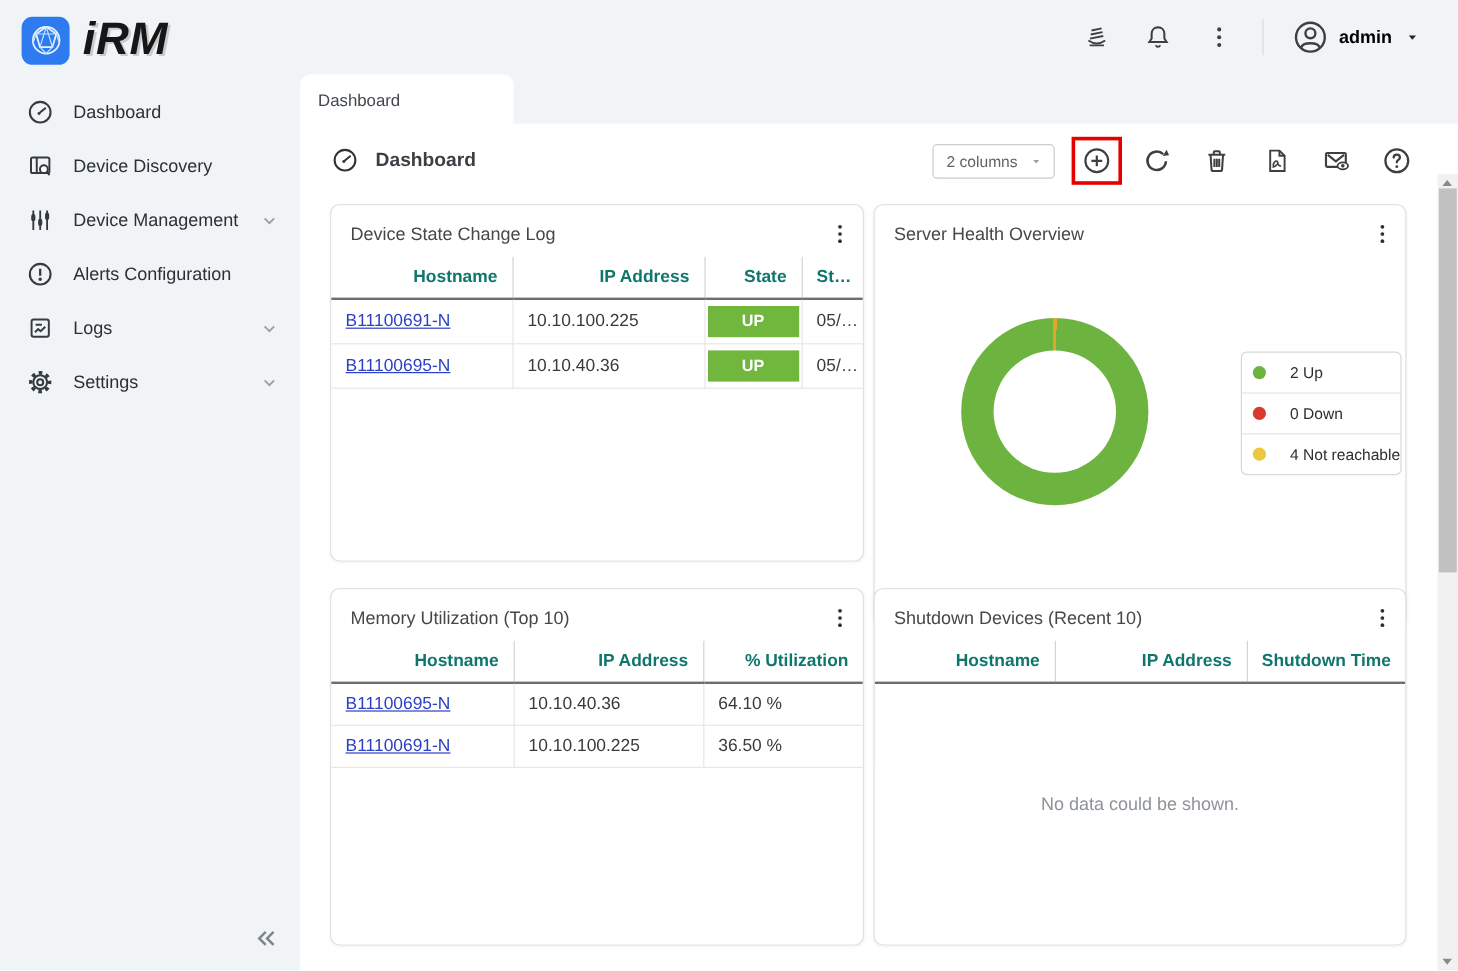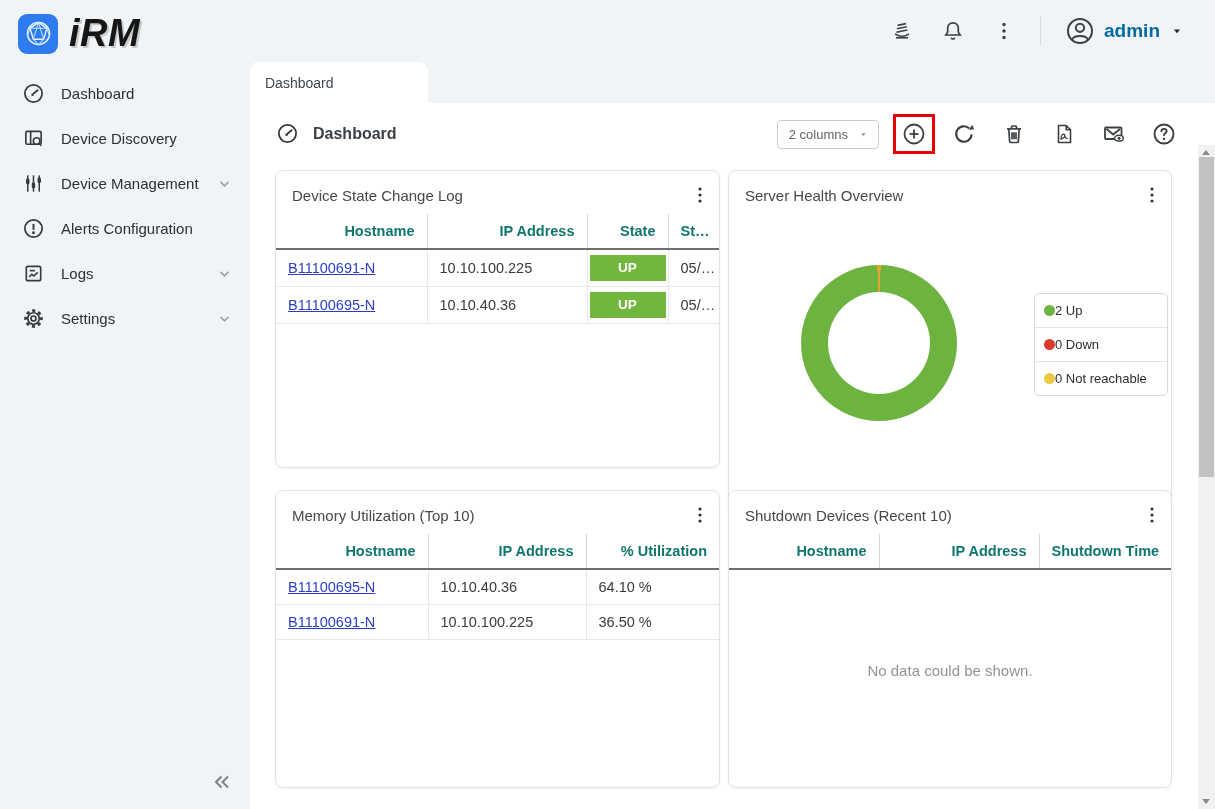--- a/index.html
+++ b/index.html
@@ -24,21 +24,21 @@
 
   
   .topbar{position:absolute;left:250px;top:0;width:965px;height:62px;}
   .topbar-right{position:absolute;right:30px;top:0;height:62px;display:flex;align-items:center;gap:27px;}
   .icon-btn{width:24px;height:24px;color:#3c4043;background:none;border:none;padding:0;cursor:pointer;display:flex;}
   .icon-btn svg{width:100%;height:100%;}
   .vdiv{width:1px;height:30px;background:#d7dade;margin:0 -3px;}
   .user{display:flex;align-items:center;gap:9px;cursor:pointer;}
   .user .uavatar{width:30px;height:30px;color:#3c4043;display:flex;}
   .user .uavatar svg{width:100%;height:100%;}
-  .uname{font-size:19px;font-weight:700;color:#0369a1;}
+  .uname{font-size:15px;font-weight:700;color:#000000;}
   .ucaret{width:16px;height:16px;color:#222;display:flex;}
   .ucaret svg{width:100%;height:100%;}
 
   
   .tabbar{position:absolute;left:250px;top:62px;width:965px;height:41px;}
   .tab{position:absolute;left:0;top:0;width:178px;height:41px;background:#fff;border-radius:9px 9px 0 0;
     display:flex;align-items:center;padding-left:15px;font-size:14px;color:#41474d;box-sizing:border-box;cursor:pointer;}
 
   
   .panel{position:absolute;left:250px;top:103px;width:965px;height:706px;background:#fff;}
@@ -78,21 +78,21 @@
   .widget-table td:last-child{border-right:none;}
   .cell-link{color:var(--link,#2b3fc4);}
   .state-cell{padding:5px 2px !important;}
   .badge{height:26px;line-height:26px;text-align:center;color:#fff;font-weight:700;font-size:13.5px;background:var(--up,#72b73d);}
   .empty-msg{text-align:center;margin-top:92px;font-size:15px;color:#8d9399;}
 
   
   .donut{position:absolute;left:72px;top:94px;width:156px;height:156px;border-radius:50%;}
   .donut::after{content:"";position:absolute;inset:27px;background:#fff;border-radius:50%;}
   .legend{position:absolute;left:305px;top:122px;width:134px;border:1px solid #d8d8d8;border-radius:5px;background:#fff;box-sizing:border-box;}
-  .lrow{display:flex;align-items:center;gap:0;padding:9px 9px;font-size:13px;color:#2e2e2e;border-top:1px solid #e4e4e4;white-space:nowrap;}
+  .lrow{display:flex;align-items:center;gap:20px;padding:9px 9px;font-size:13px;color:#2e2e2e;border-top:1px solid #e4e4e4;white-space:nowrap;}
   .lrow:first-child{border-top:none;}
   .ldot{width:11px;height:11px;border-radius:50%;flex:none;}
 
   
   .vscroll{position:absolute;right:0;top:42px;bottom:0;width:17px;background:#f1f1f1;}
   .vs-btn{position:absolute;left:0;width:17px;height:16px;}
   .vs-up{top:0;}
   .vs-down{bottom:0;}
   .vs-up::after,.vs-down::after{content:"";position:absolute;left:4px;}
   .vs-up::after{top:5px;border-left:4.5px solid transparent;border-right:4.5px solid transparent;border-bottom:5px solid #8a8a8a;}
@@ -388,21 +388,21 @@
           <div class="lrow">
             <span class="ldot" style="background:#6db33f"></span>
             <span>2 Up</span>
           </div>
           <div class="lrow">
             <span class="ldot" style="background:#d93a2b"></span>
             <span>0 Down</span>
           </div>
           <div class="lrow">
             <span class="ldot" style="background:#eac93e"></span>
-            <span>0 Not reachable</span>
+            <span>4 Not reachable</span>
           </div>
         </div>
     </section>
 
     <section class="card" id="card-mem">
       <div class="card-head">
         <span class="card-title">Memory Utilization (Top 10)</span>
         <button class="kebab-btn">
             <svg viewBox="0 0 24 24" fill="currentColor">
               <circle cx="12" cy="5.5" r="1.7"></circle>

